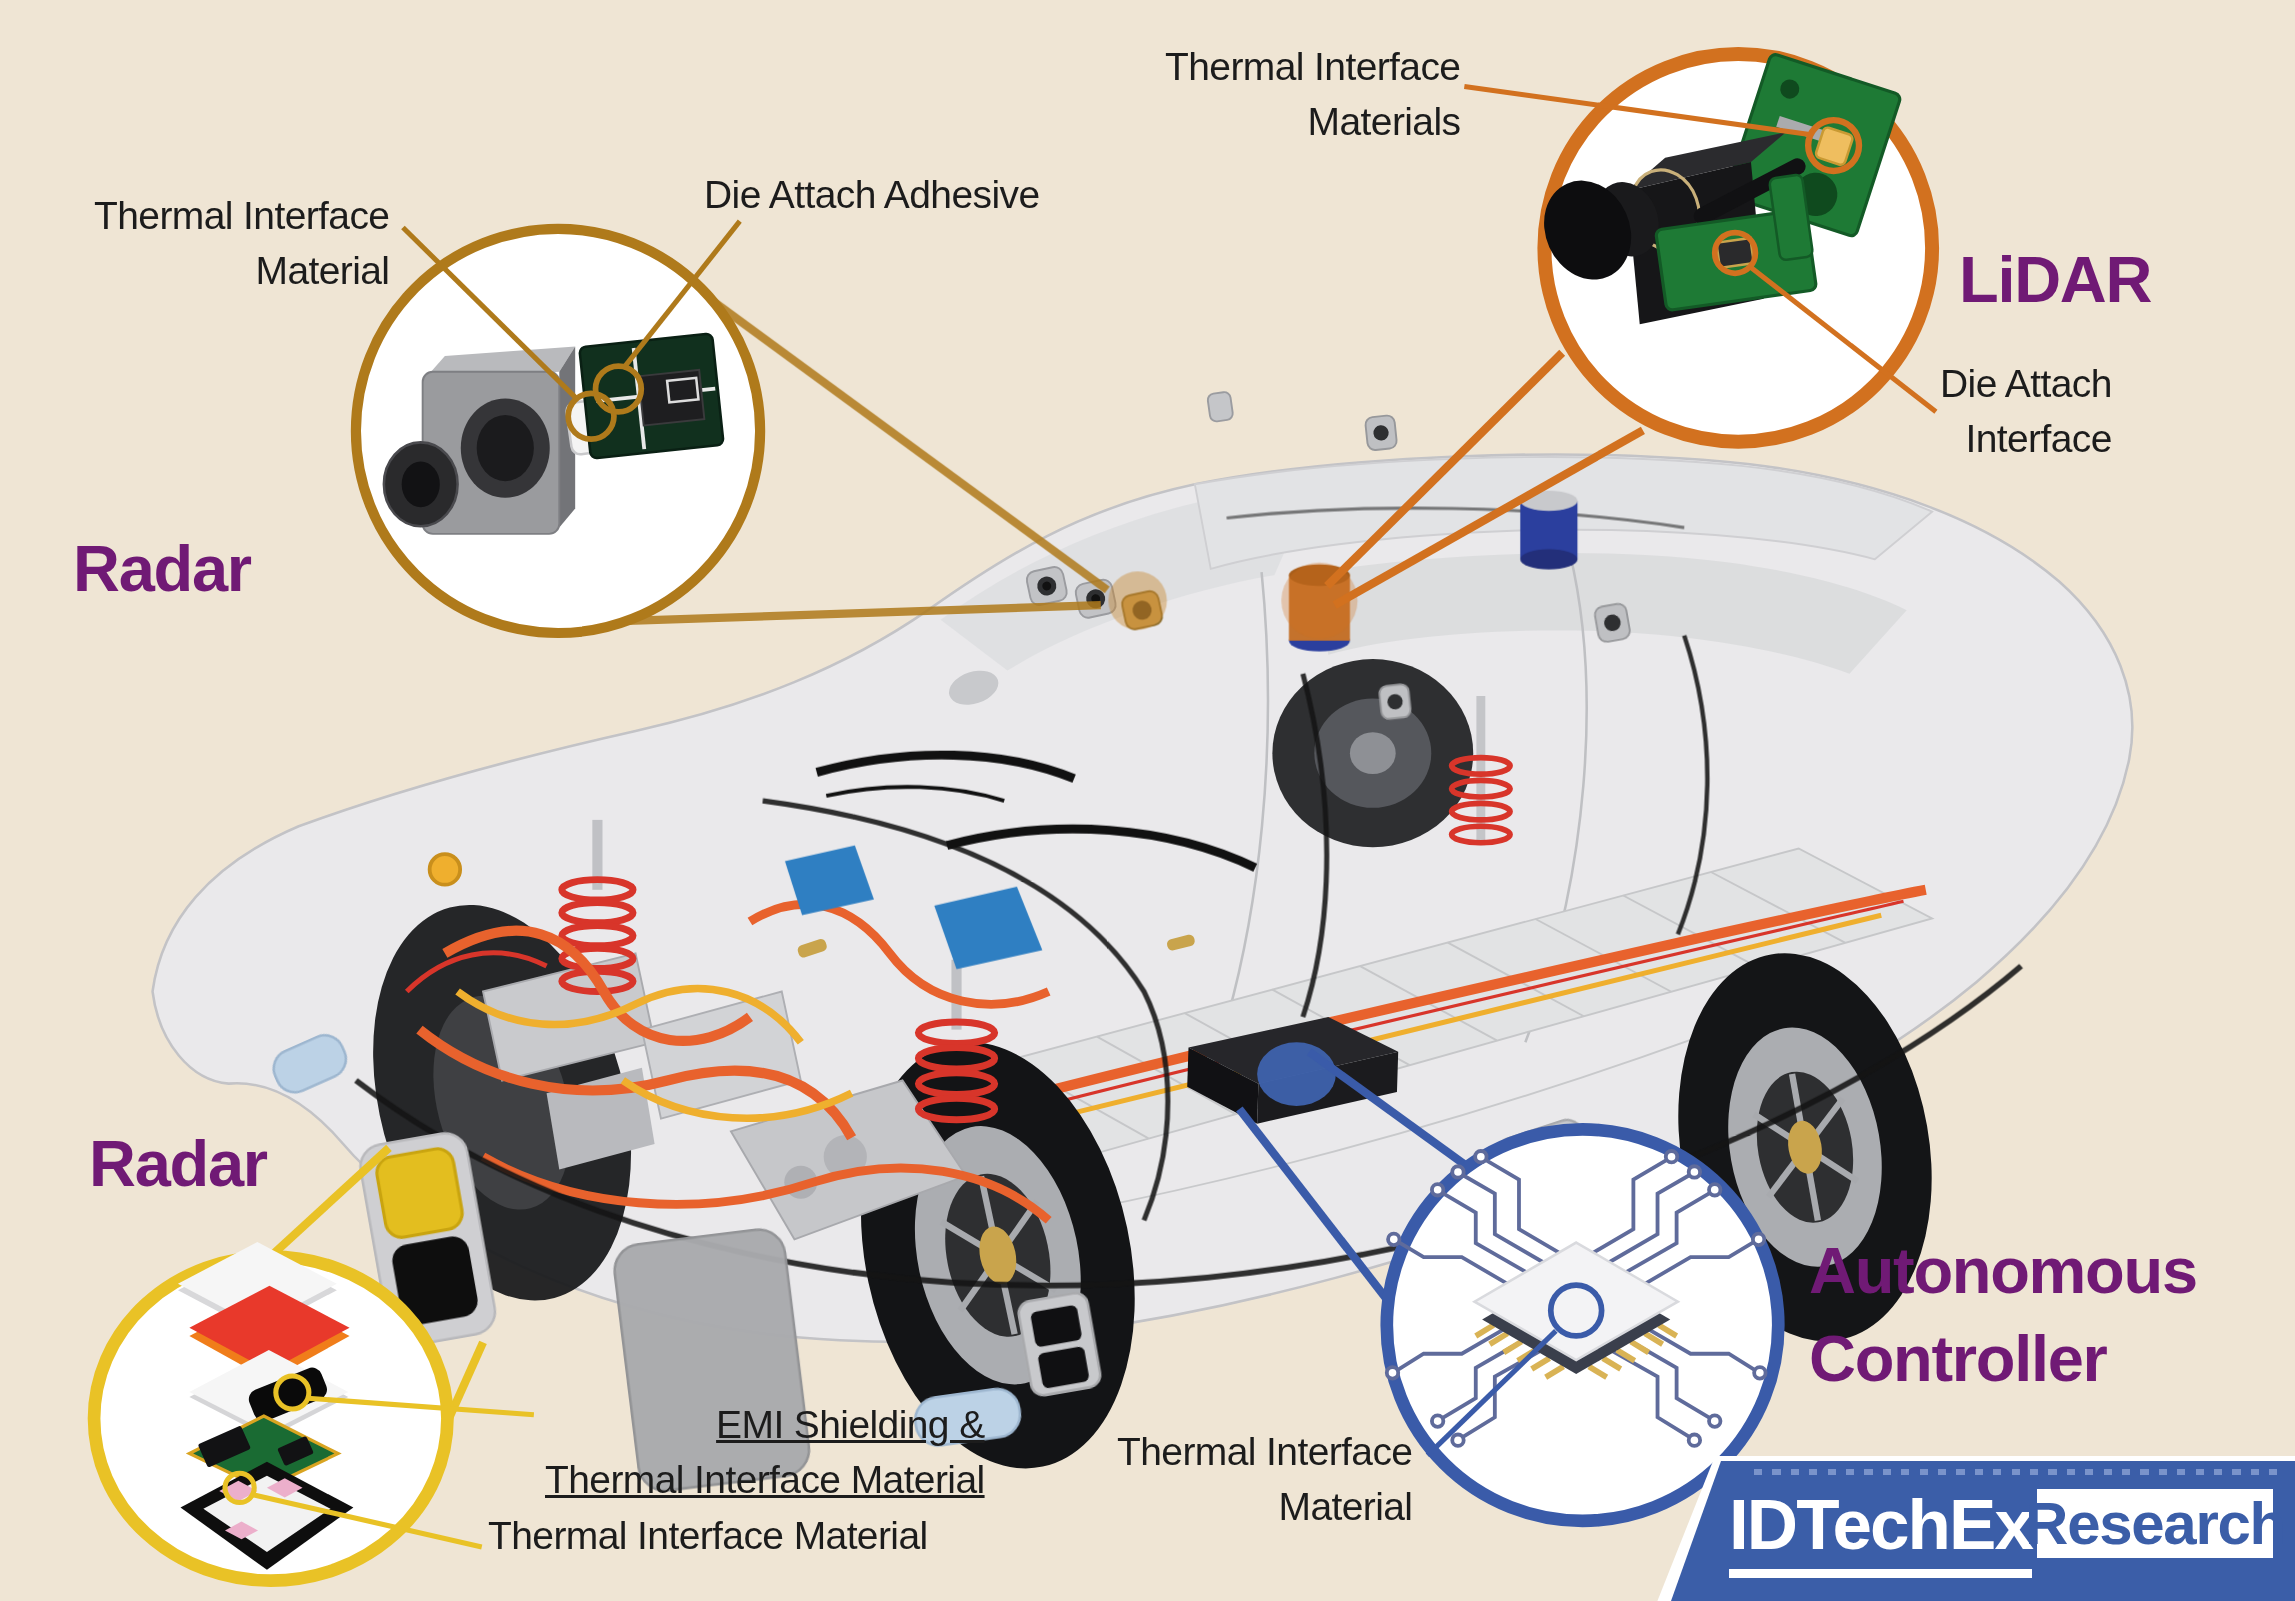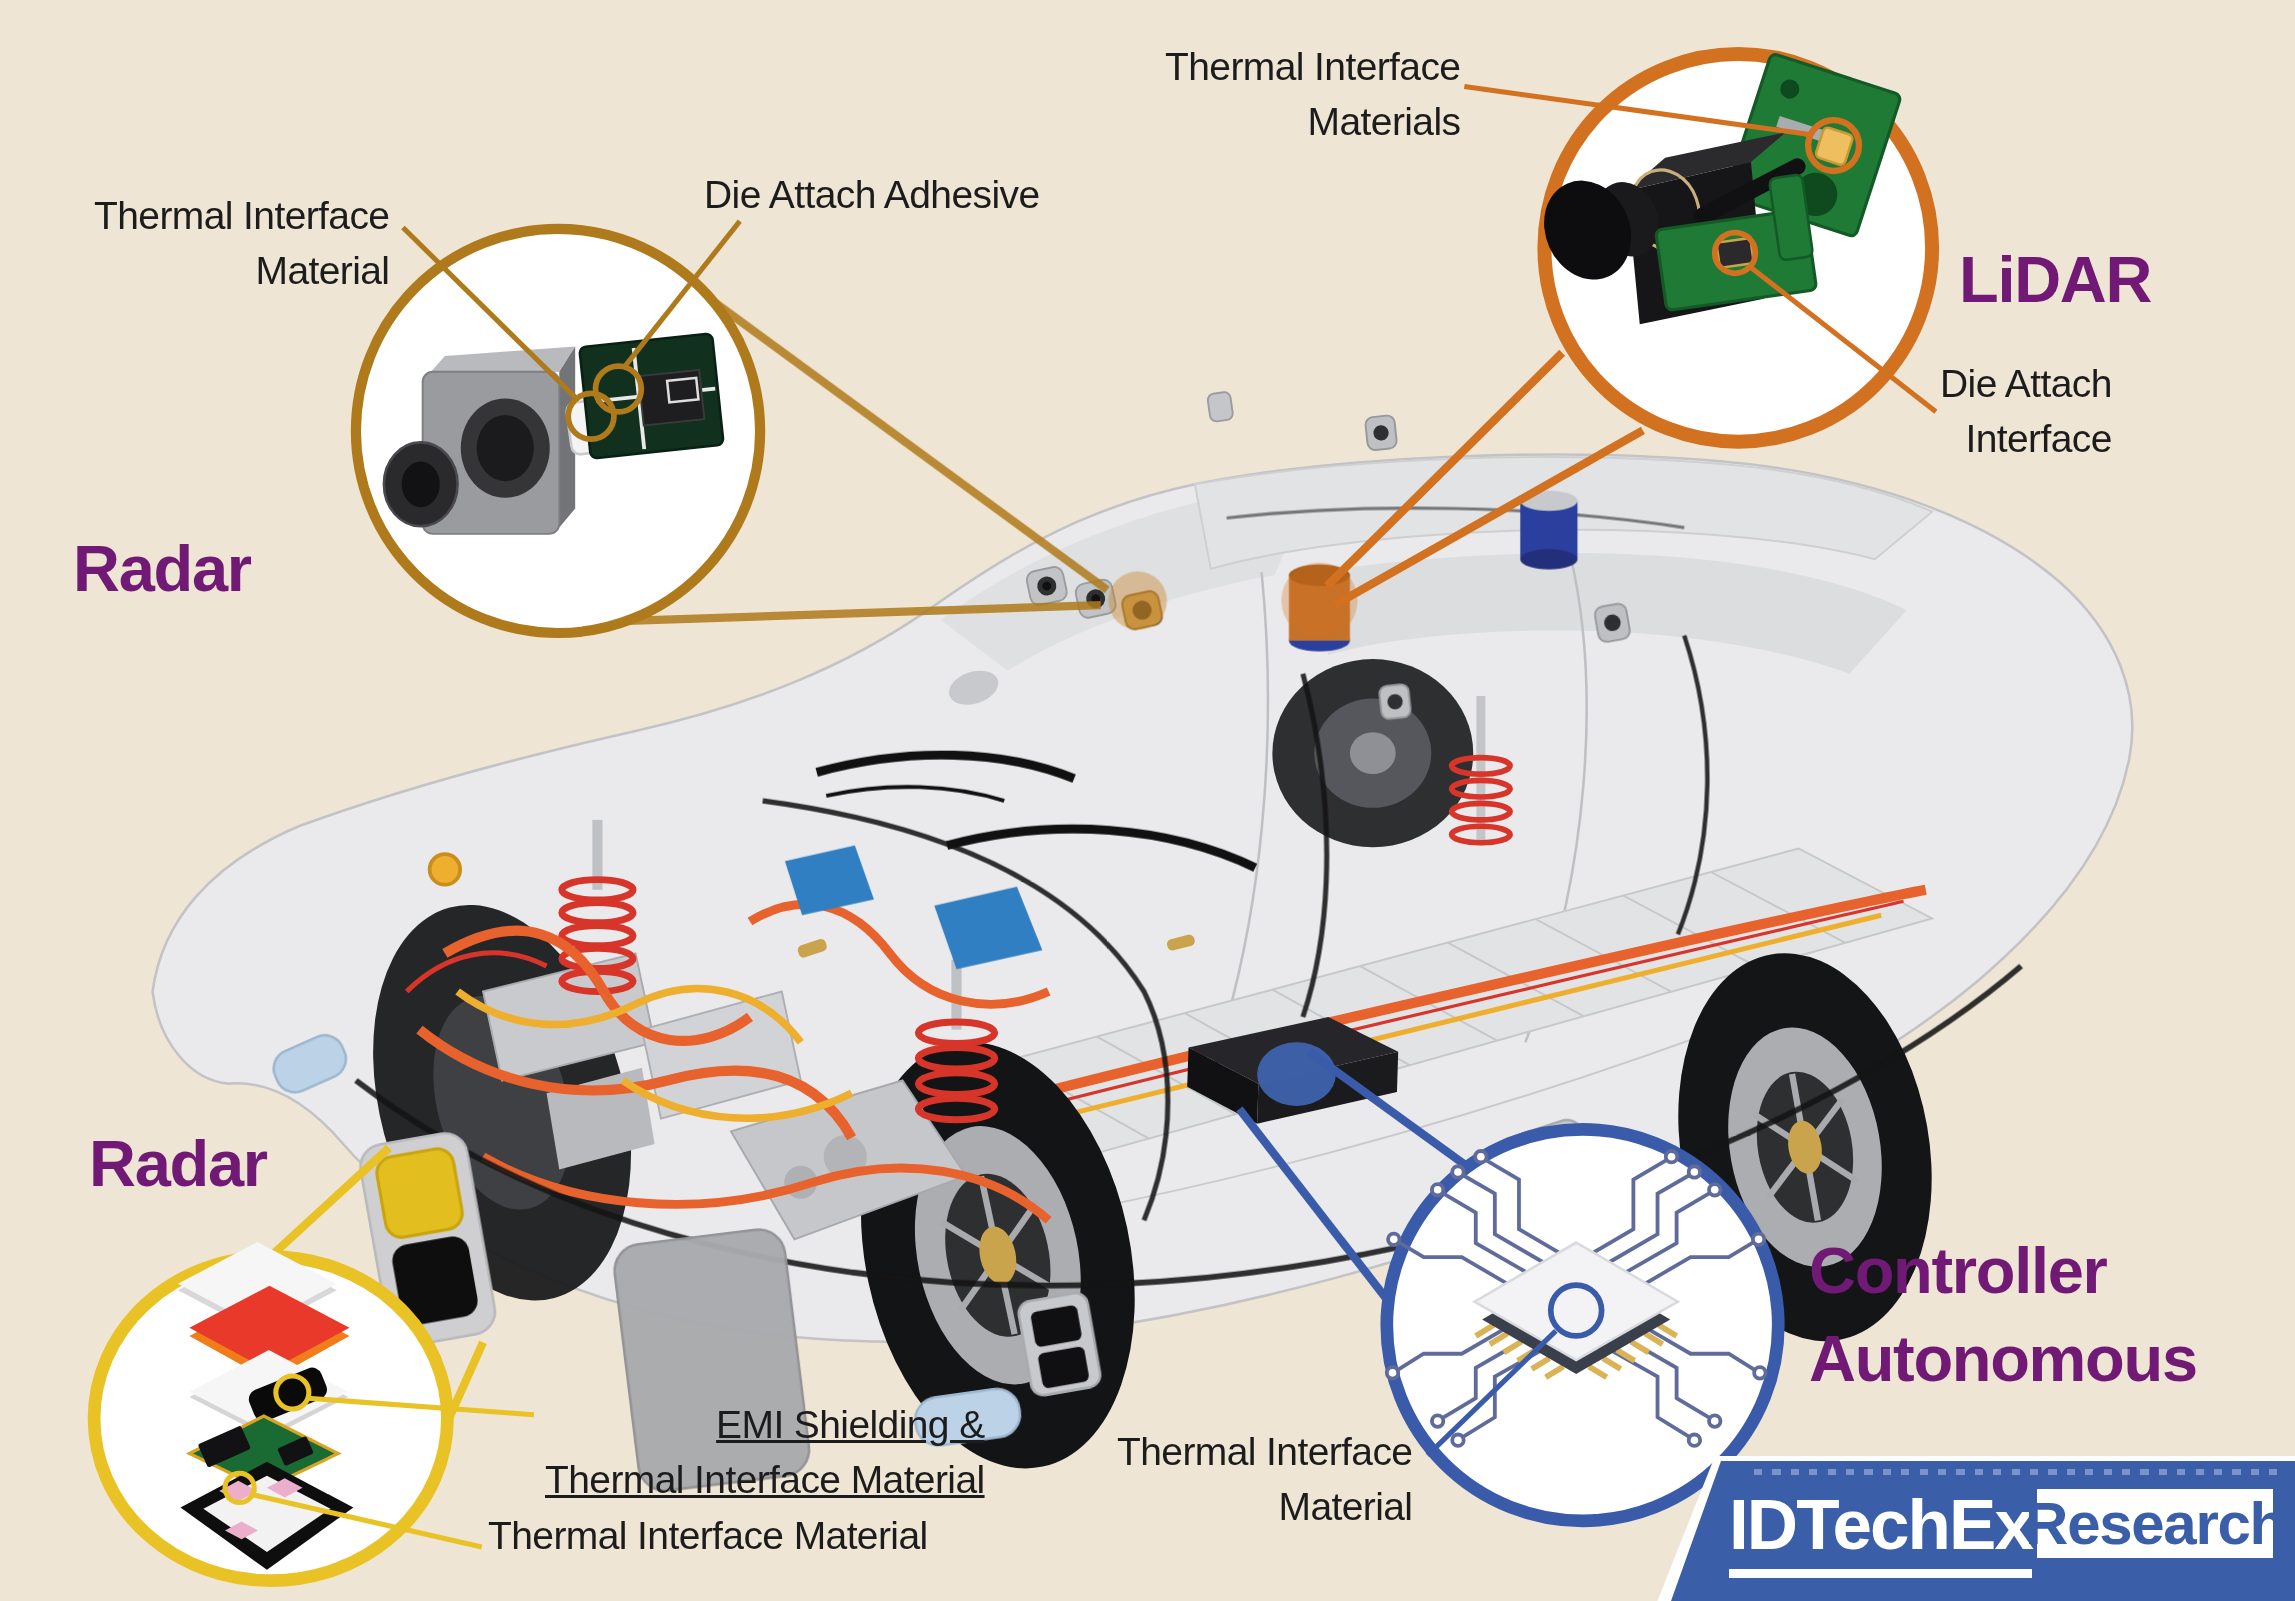--- a/index.html
+++ b/index.html
@@ -426,22 +426,22 @@
   </div>
 
   <div class="ttl" style="left:89px;top:1120px;">Radar</div>
   <div class="lbl" style="left:545px;top:1397px;text-decoration:underline;">
     <div>EMI Shielding &amp;</div>
     <div>Thermal Interface Material</div>
   </div>
   <div class="lbl" style="left:488px;top:1508px;">Thermal Interface Material</div>
 
   <div class="ttl" style="left:1809px;top:1227px;">
+    <div>Autonomous</div>
     <div>Controller</div>
-    <div>Autonomous</div>
   </div>
   <div class="lbl" style="left:1117px;top:1424px;">
     <div>Thermal Interface</div>
     <div>Material</div>
   </div>
 
   <div class="banner-back"></div>
   <div class="banner">
     <div class="banner-dashes"></div>
     <span class="brand-name">IDTechEx</span>

